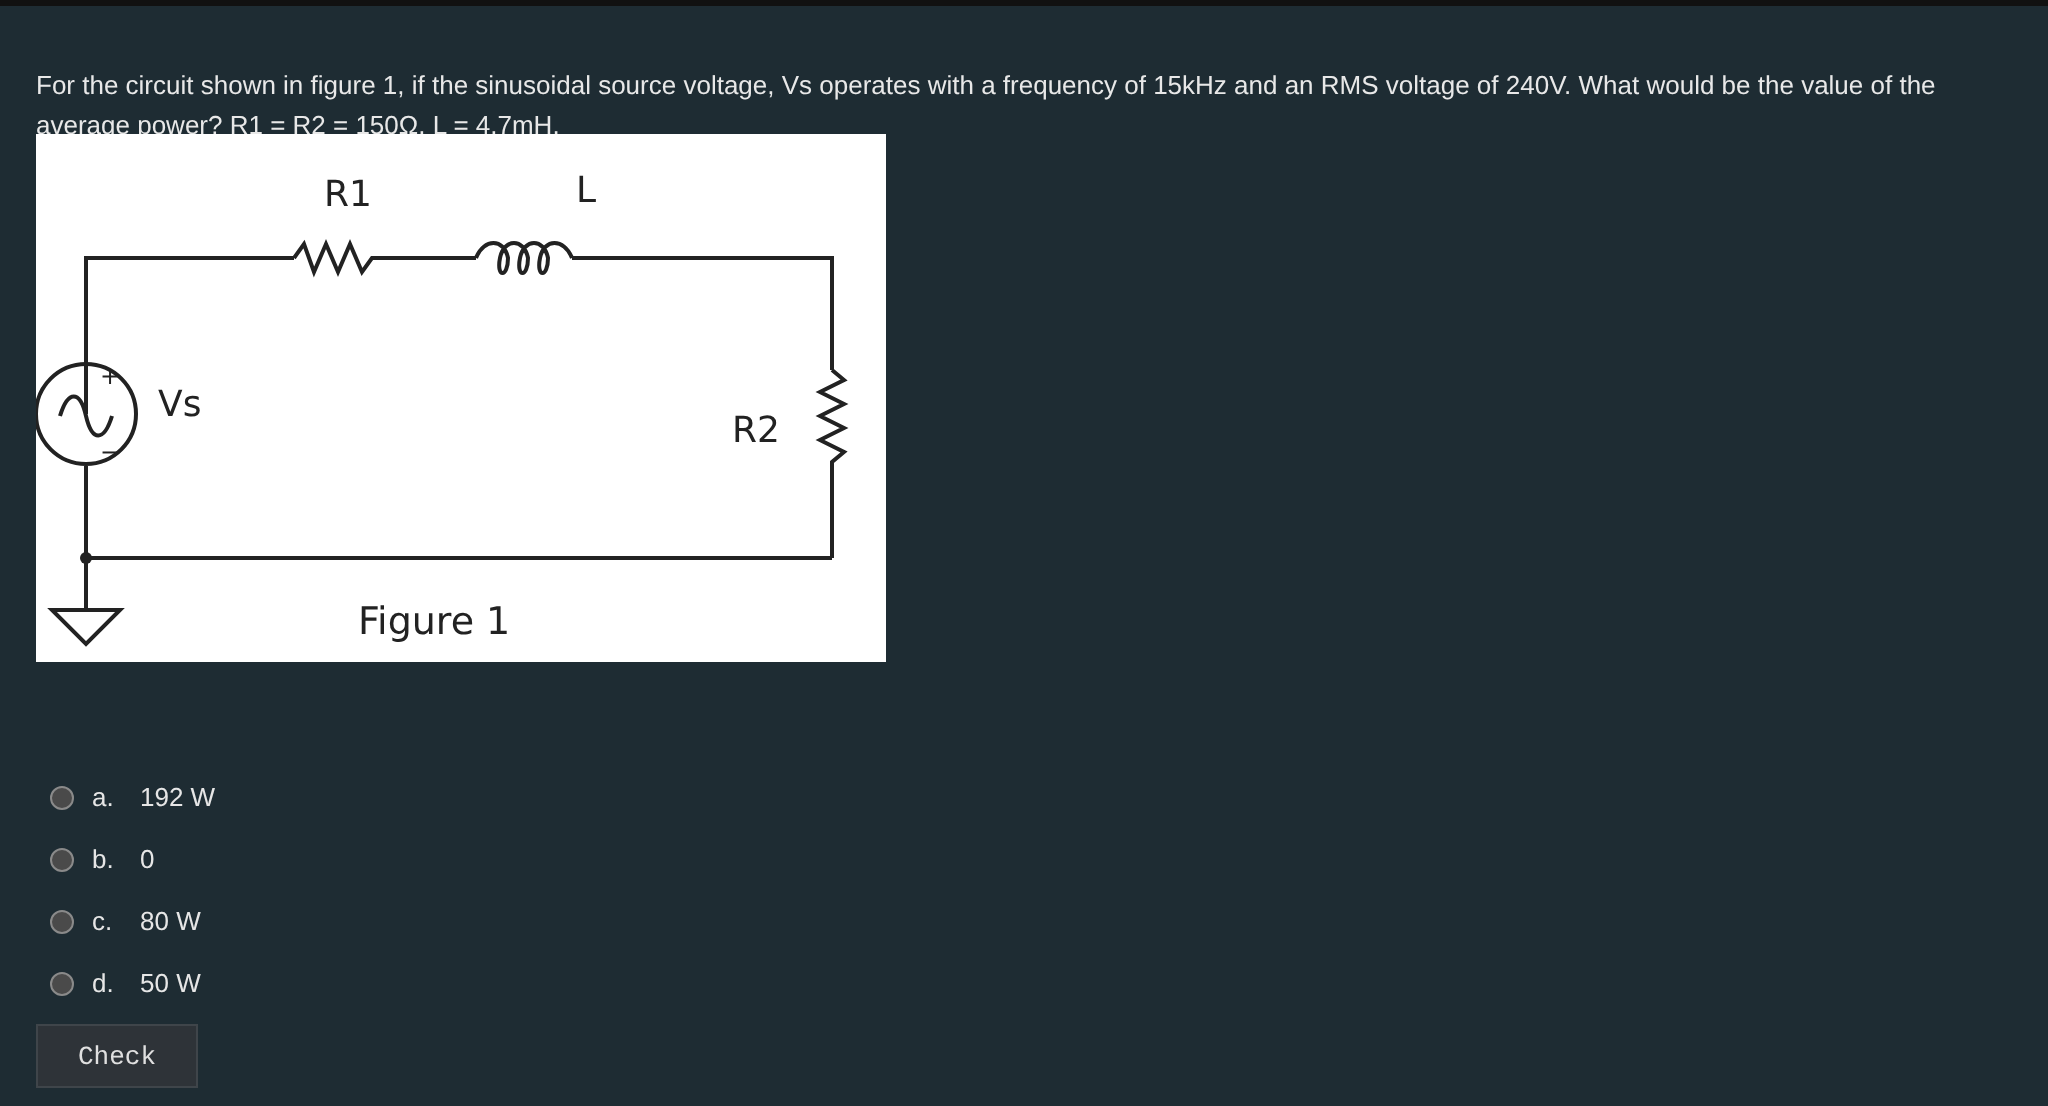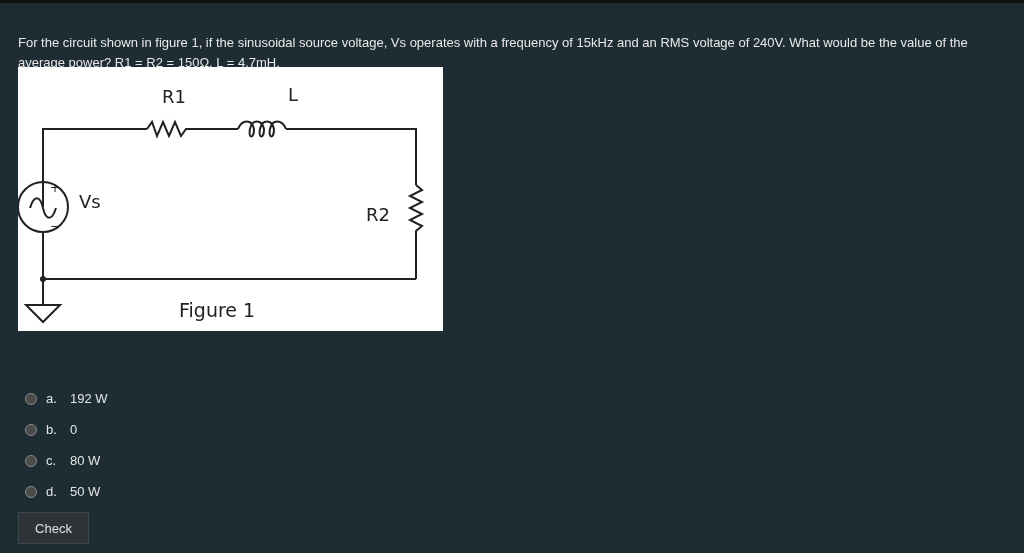--- a/index.html
+++ b/index.html
@@ -5,21 +5,21 @@
   html,body{margin:0;padding:0;}
   body{width:1024px;height:553px;background:#1e2c33;overflow:hidden;font-family:"Liberation Sans",sans-serif;color:#e6e6e6;position:relative;}
   .topbar{position:absolute;left:0;top:0;width:1024px;height:3px;background:#111;}
   .question{position:absolute;left:18px;top:20px;width:990px;font-size:13px;line-height:20px;color:#e8e8e8;margin-top:13px;}
   .figure{position:absolute;left:18px;top:67px;width:425px;height:264px;background:#fff;}
   .figure svg{display:block;}
   .options{position:absolute;left:25px;top:383px;}
   .opt{display:flex;align-items:center;height:31px;font-size:13px;color:#e6e6e6;}
   .radio{width:12px;height:12px;border-radius:50%;background:#4a4a4a;border:1px solid #8a8a8a;box-sizing:border-box;margin-right:9px;cursor:pointer;}
   .opt-letter{width:24px;}
-  .check{position:absolute;left:18px;top:512px;width:71px;height:32px;background:#2e3338;border:1px solid #3f454a;box-sizing:border-box;color:#e0e0e0;font-size:13px;display:flex;align-items:center;justify-content:center;cursor:pointer;font-family:Liberation Sans, sans-serif;}
+  .check{position:absolute;left:18px;top:512px;width:81px;height:32px;background:#2e3338;border:1px solid #3f454a;box-sizing:border-box;color:#e0e0e0;font-size:13px;display:flex;align-items:center;justify-content:center;cursor:pointer;font-family:Liberation Mono, monospace;}
 </style>
 </head>
 <body>
 
 <div class="topbar"></div>
 
 <div class="question">For the circuit shown in figure 1, if the sinusoidal source voltage, Vs operates with a frequency of 15kHz and an RMS voltage of 240V. What would be the value of the average power? R1 = R2 = 150Ω. L = 4.7mH.</div>
 
 <div class="figure">
   <svg width="425" height="264" viewBox="0 0 425 264" xmlns="http://www.w3.org/2000/svg" font-family="DejaVu Sans, sans-serif">

